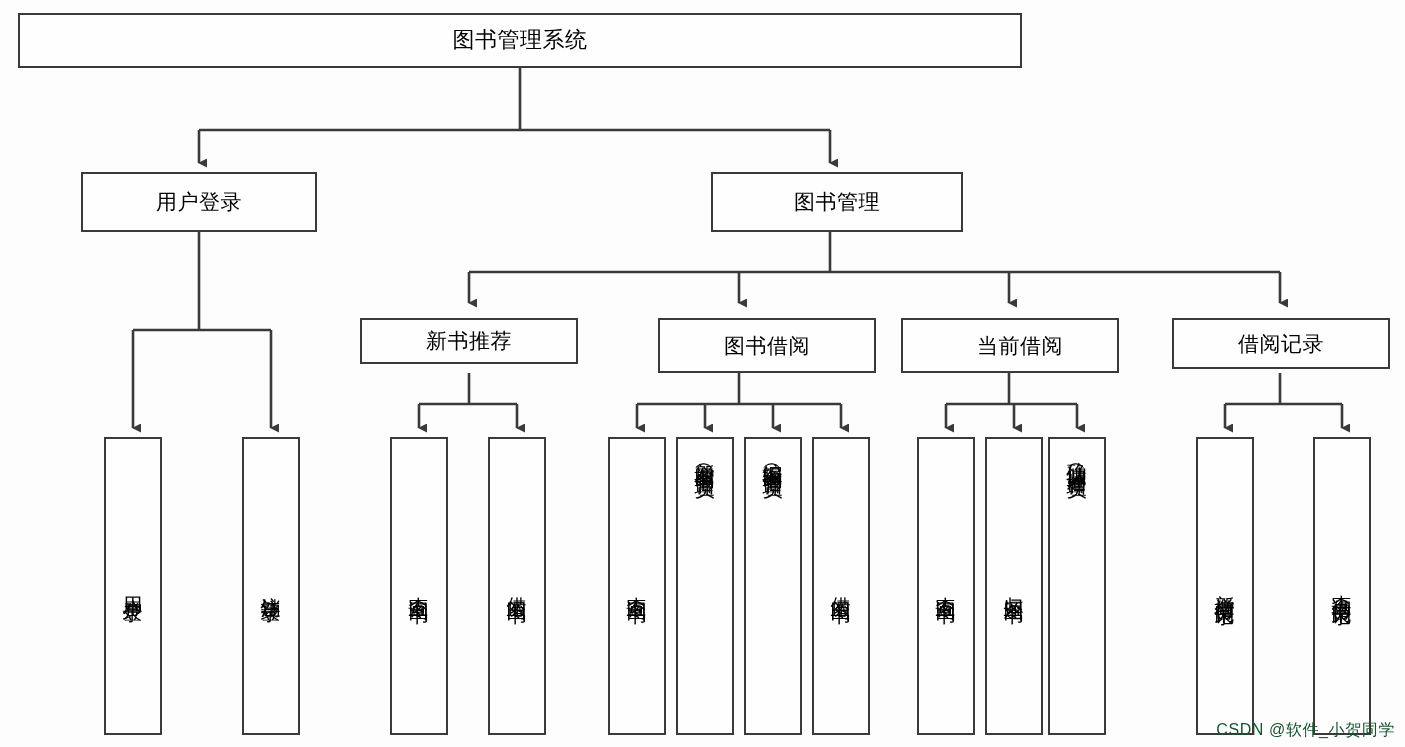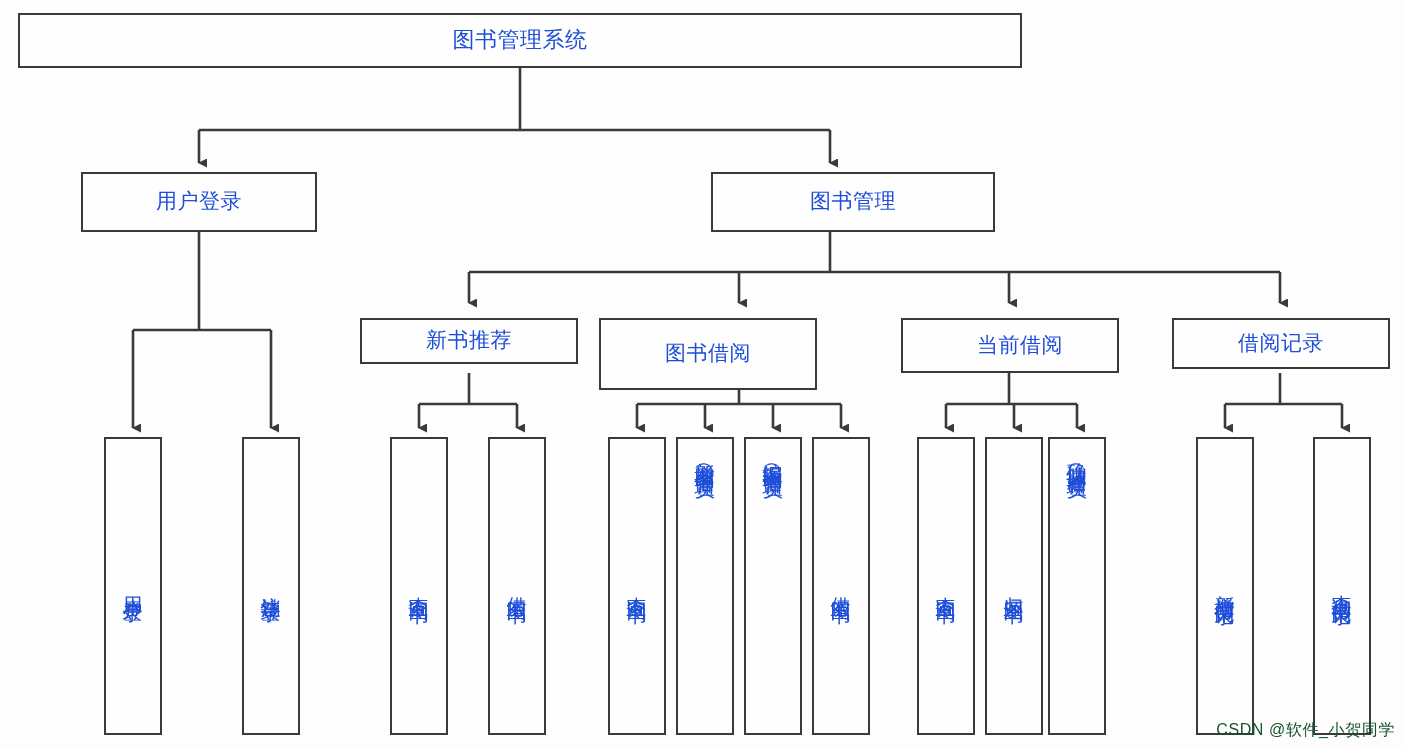--- a/index.html
+++ b/index.html
@@ -30,25 +30,24 @@
     position: absolute;
     box-sizing: border-box;
     background: #fefefe;
     border: 2.5px solid #3a3a3a;
     display: flex;
     align-items: center;
     justify-content: center;
     overflow: hidden;
   }
   .node-label {
-    color: #1d4ed8;
+    color: #000000;
     text-align: left;
     line-height: 1.12;
     white-space: pre;
-    font-family: Liberation Serif, serif;
   }
   .node-box.horiz .node-label {
     font-size: 21px;
     writing-mode: horizontal-tb;
     letter-spacing: 0.5px;
   }
   .node-box.root .node-label {
     font-size: 22px;
   }
   .node-box.vert {
@@ -133,28 +132,28 @@
     </g>
   </svg>
 
   <div class="node-box root horiz" style="left:18px; top:13px; width:1004px; height:55px;">
     <span class="node-label">图书管理系统</span>
   </div>
 
   <div class="node-box horiz" style="left:81px; top:172px; width:236px; height:60px;">
     <span class="node-label">用户登录</span>
   </div>
-  <div class="node-box horiz" style="left:711px; top:172px; width:284px; height:60px;">
+  <div class="node-box horiz" style="left:711px; top:172px; width:252px; height:60px;">
     <span class="node-label">图书管理</span>
   </div>
 
   <div class="node-box horiz" style="left:360px; top:318px; width:218px; height:46px;">
     <span class="node-label">新书推荐</span>
   </div>
-  <div class="node-box horiz" style="left:599px; top:318px; width:218px; height:72px;">
+  <div class="node-box horiz" style="left:658px; top:318px; width:218px; height:55px;">
     <span class="node-label">图书借阅</span>
   </div>
   <div class="node-box horiz" style="left:901px; top:318px; width:218px; height:55px;padding-left:20px;">
     <span class="node-label">当前借阅</span>
   </div>
   <div class="node-box horiz" style="left:1172px; top:318px; width:218px; height:51px;">
     <span class="node-label">借阅记录</span>
   </div>
 
   <div class="node-box vert centered" style="left:104px; top:437px; width:58px; height:298px;">

